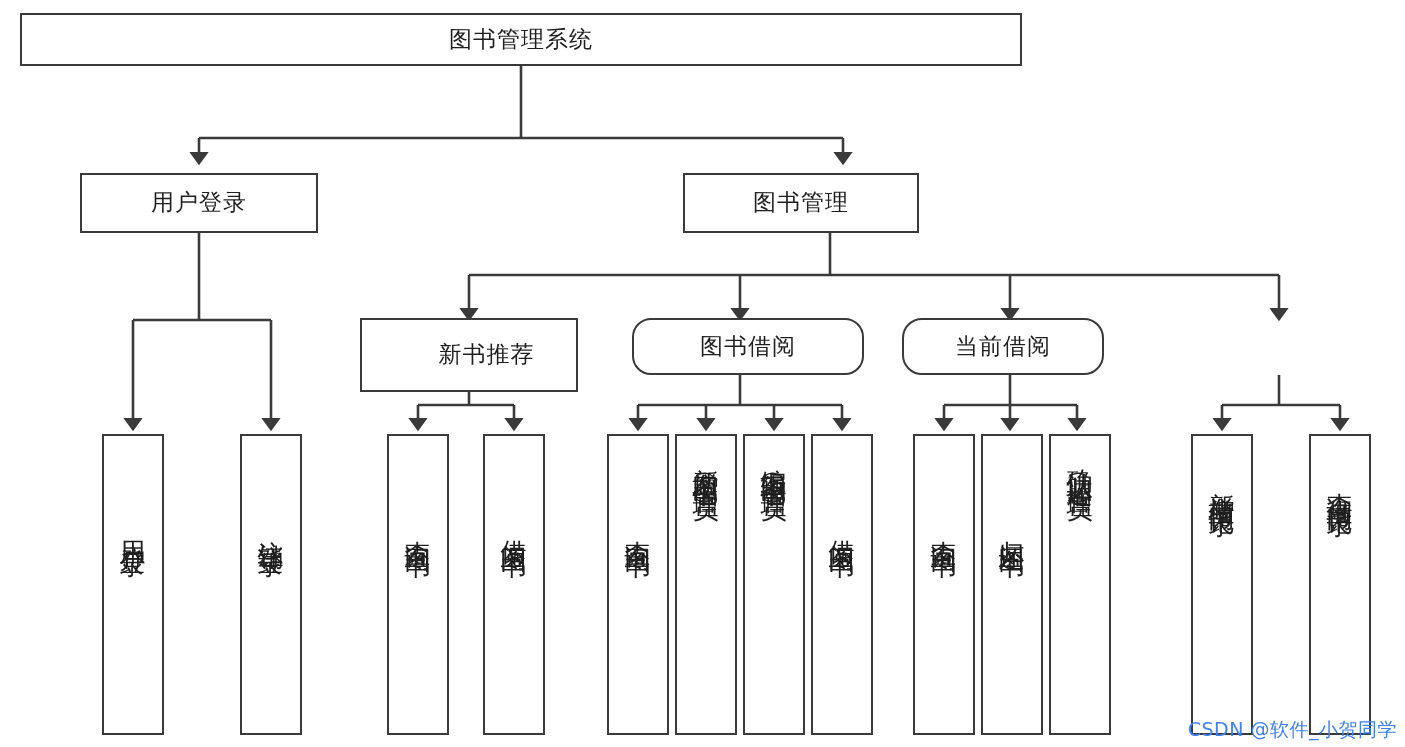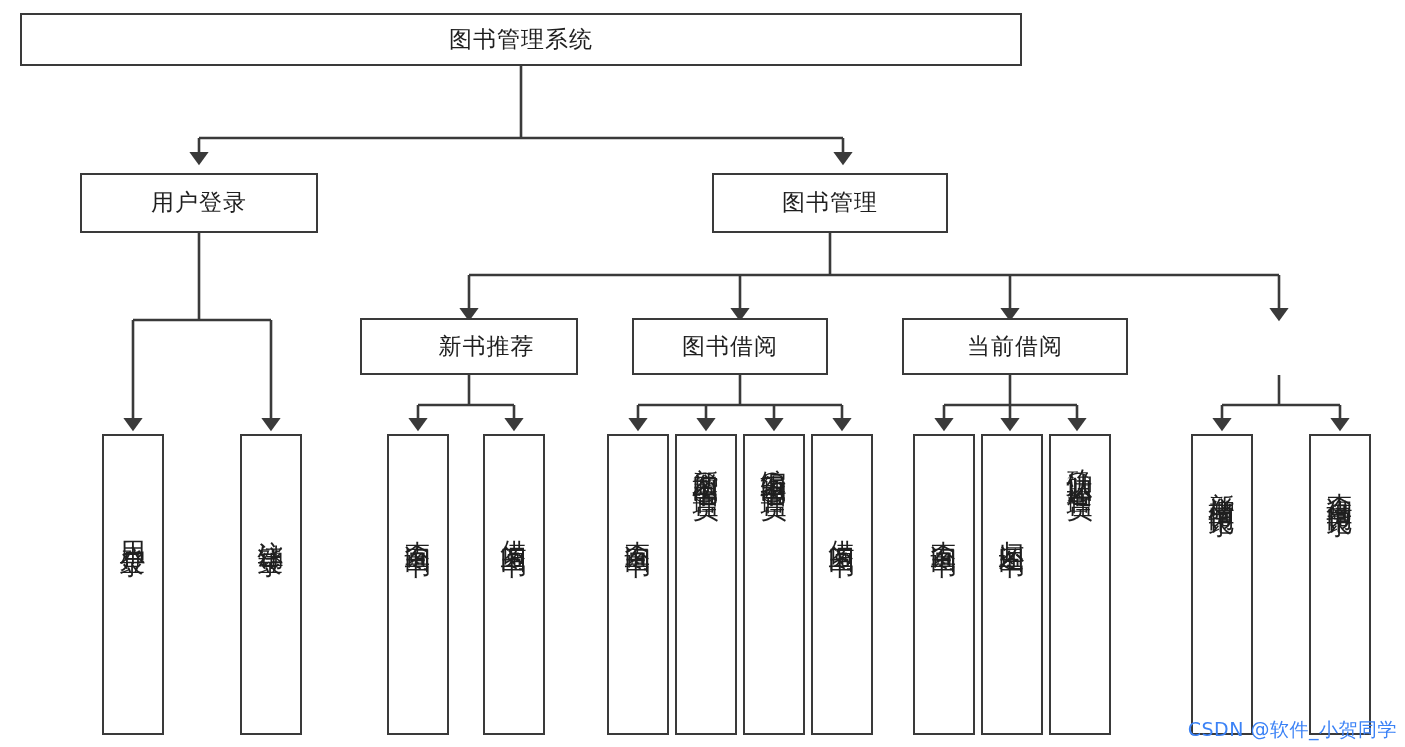--- a/index.html
+++ b/index.html
@@ -131,31 +131,31 @@
     </g>
   </svg>
 
   <div class="node horizontal" style="left:20px; top:13px; width:1002px; height:53px;">
     <span class="label">图书管理系统</span>
   </div>
 
   <div class="node horizontal" style="left:80px; top:173px; width:238px; height:60px;">
     <span class="label">用户登录</span>
   </div>
-  <div class="node horizontal" style="left:712px; top:173px; width:236px; height:60px;">
+  <div class="node horizontal" style="left:683px; top:173px; width:236px; height:60px;">
     <span class="label">图书管理</span>
   </div>
 
-  <div class="node horizontal" style="left:360px; top:318px; width:218px; height:57px;padding-left:35px;">
+  <div class="node horizontal" style="left:360px; top:318px; width:218px; height:74px;padding-left:35px;">
     <span class="label">新书推荐</span>
   </div>
-  <div class="node horizontal" style="left:632px; top:318px; width:196px; height:57px;">
+  <div class="node horizontal" style="left:632px; top:318px; width:232px; height:57px;border-radius:19px;">
     <span class="label">图书借阅</span>
   </div>
-  <div class="node horizontal" style="left:902px; top:318px; width:226px; height:57px;">
+  <div class="node horizontal" style="left:902px; top:318px; width:202px; height:57px;border-radius:20px;">
     <span class="label">当前借阅</span>
   </div>
 
   <div class="node vertical mid" style="left:102px; top:434px; width:62px; height:301px;">
     <span class="label">用户登录</span>
   </div>
   <div class="node vertical mid" style="left:240px; top:434px; width:62px; height:301px;">
     <span class="label">注销登录</span>
   </div>
 

